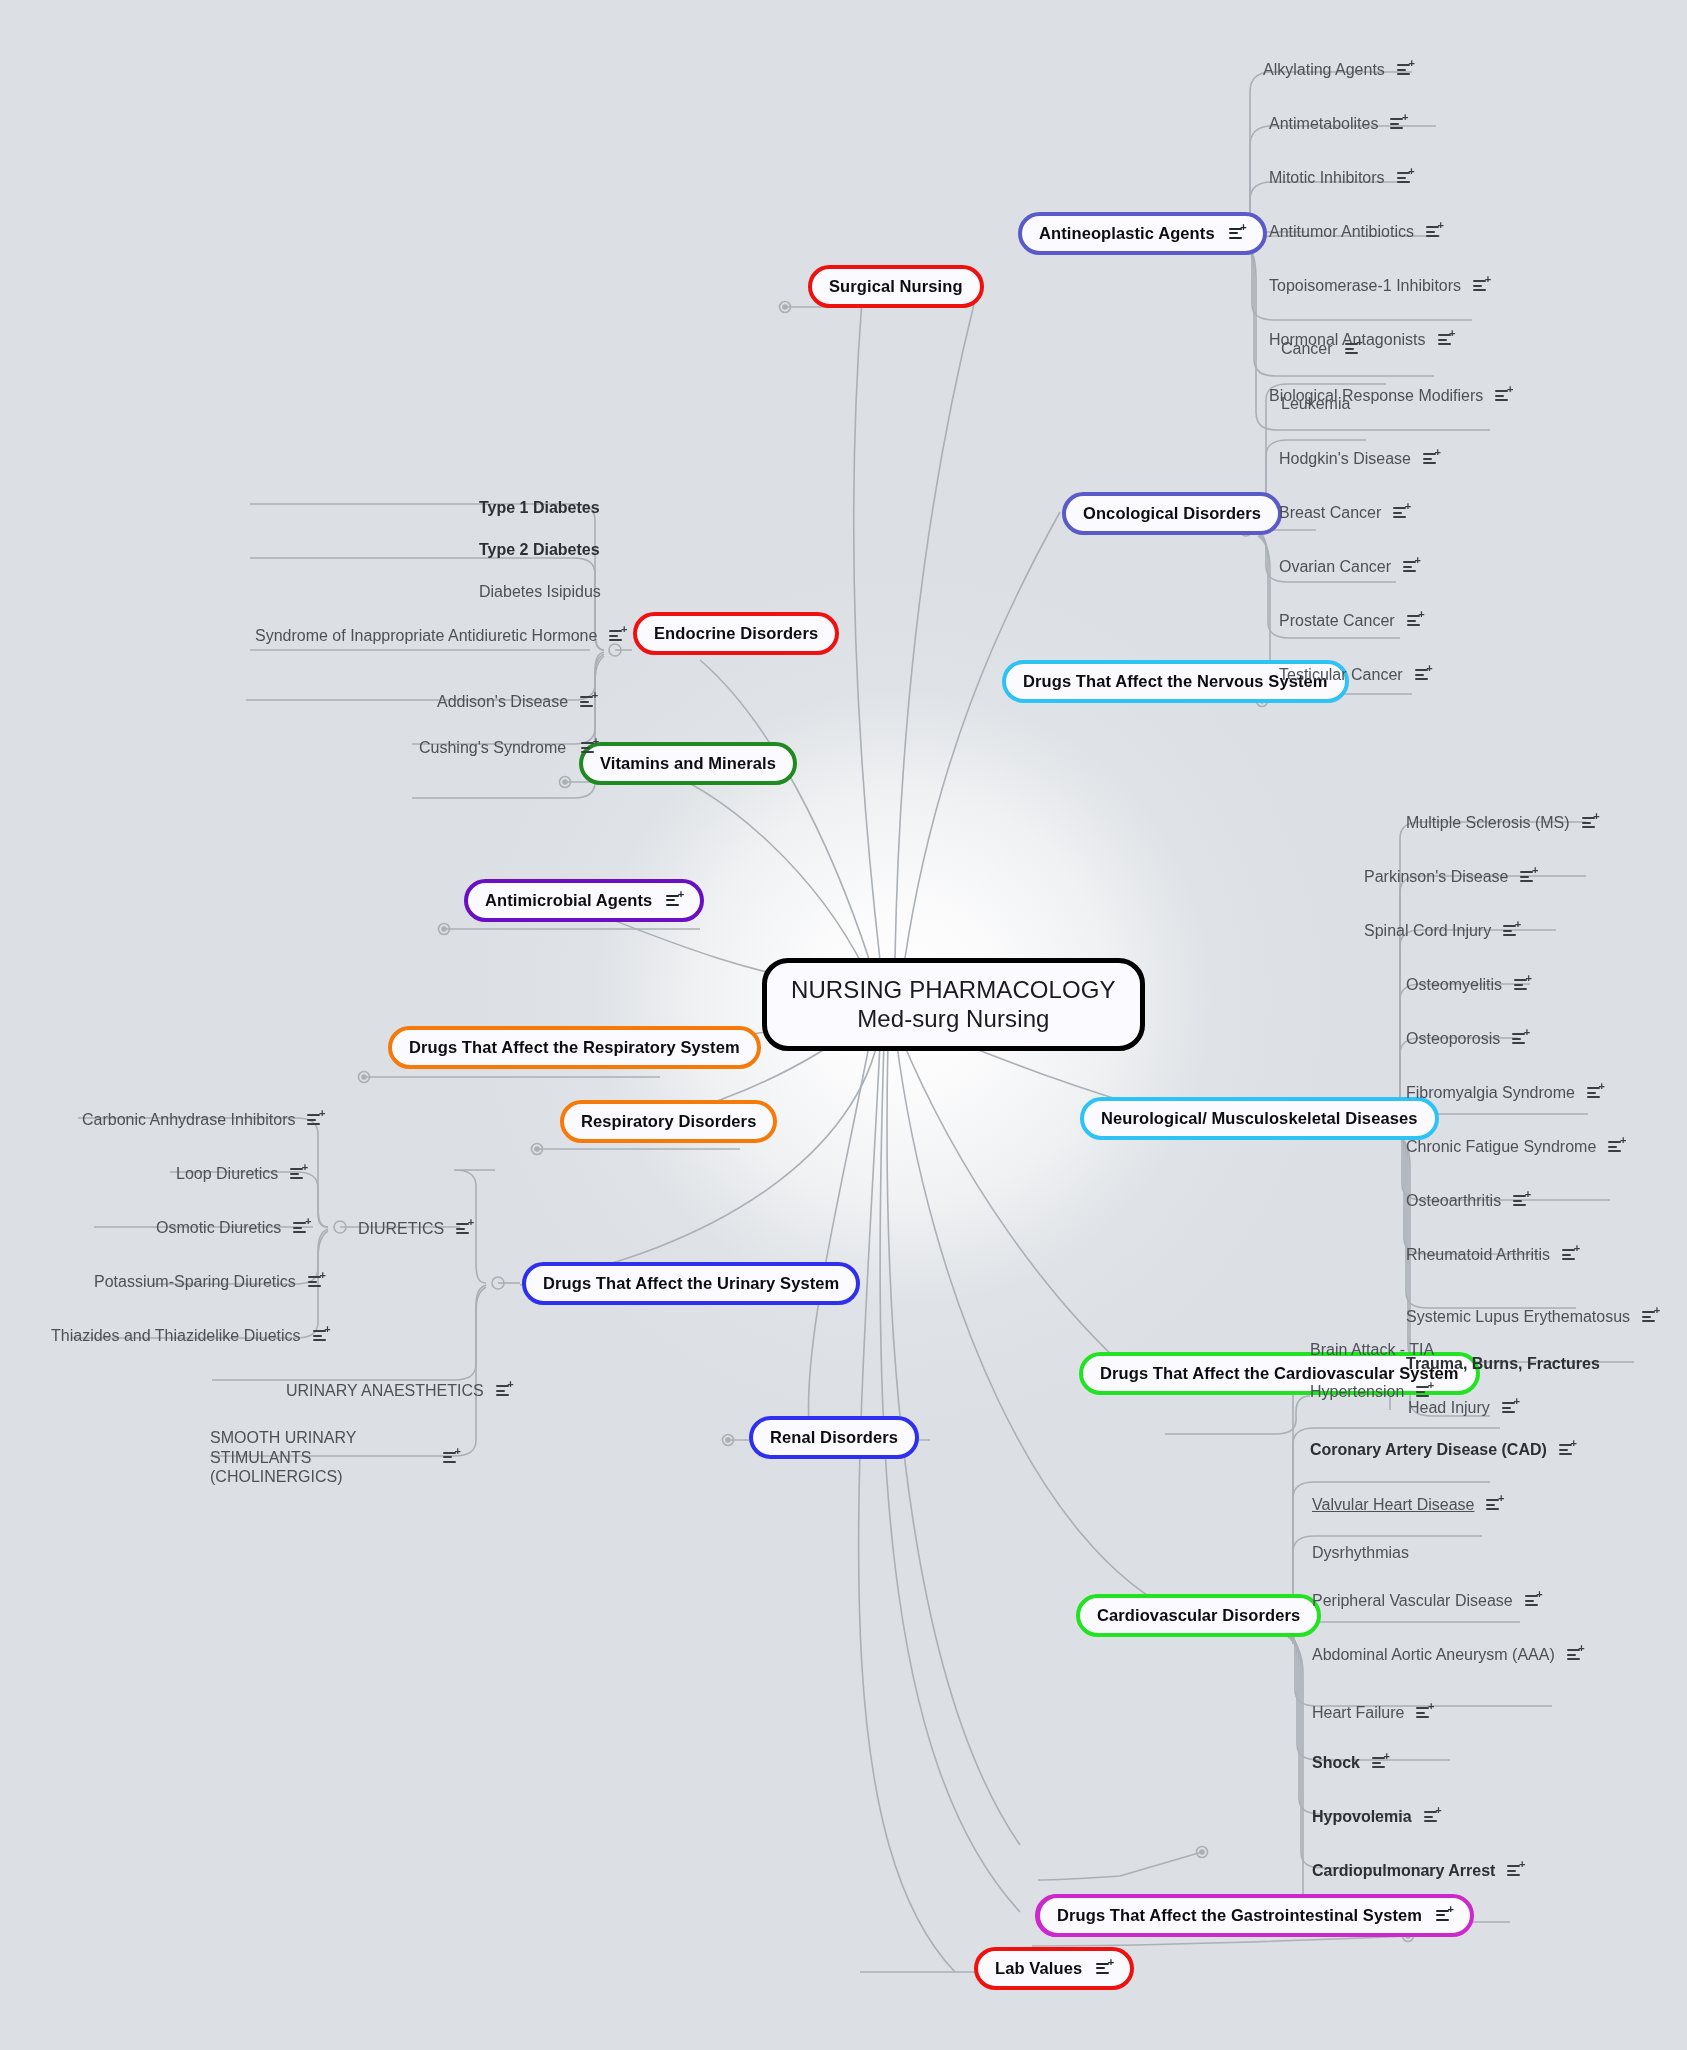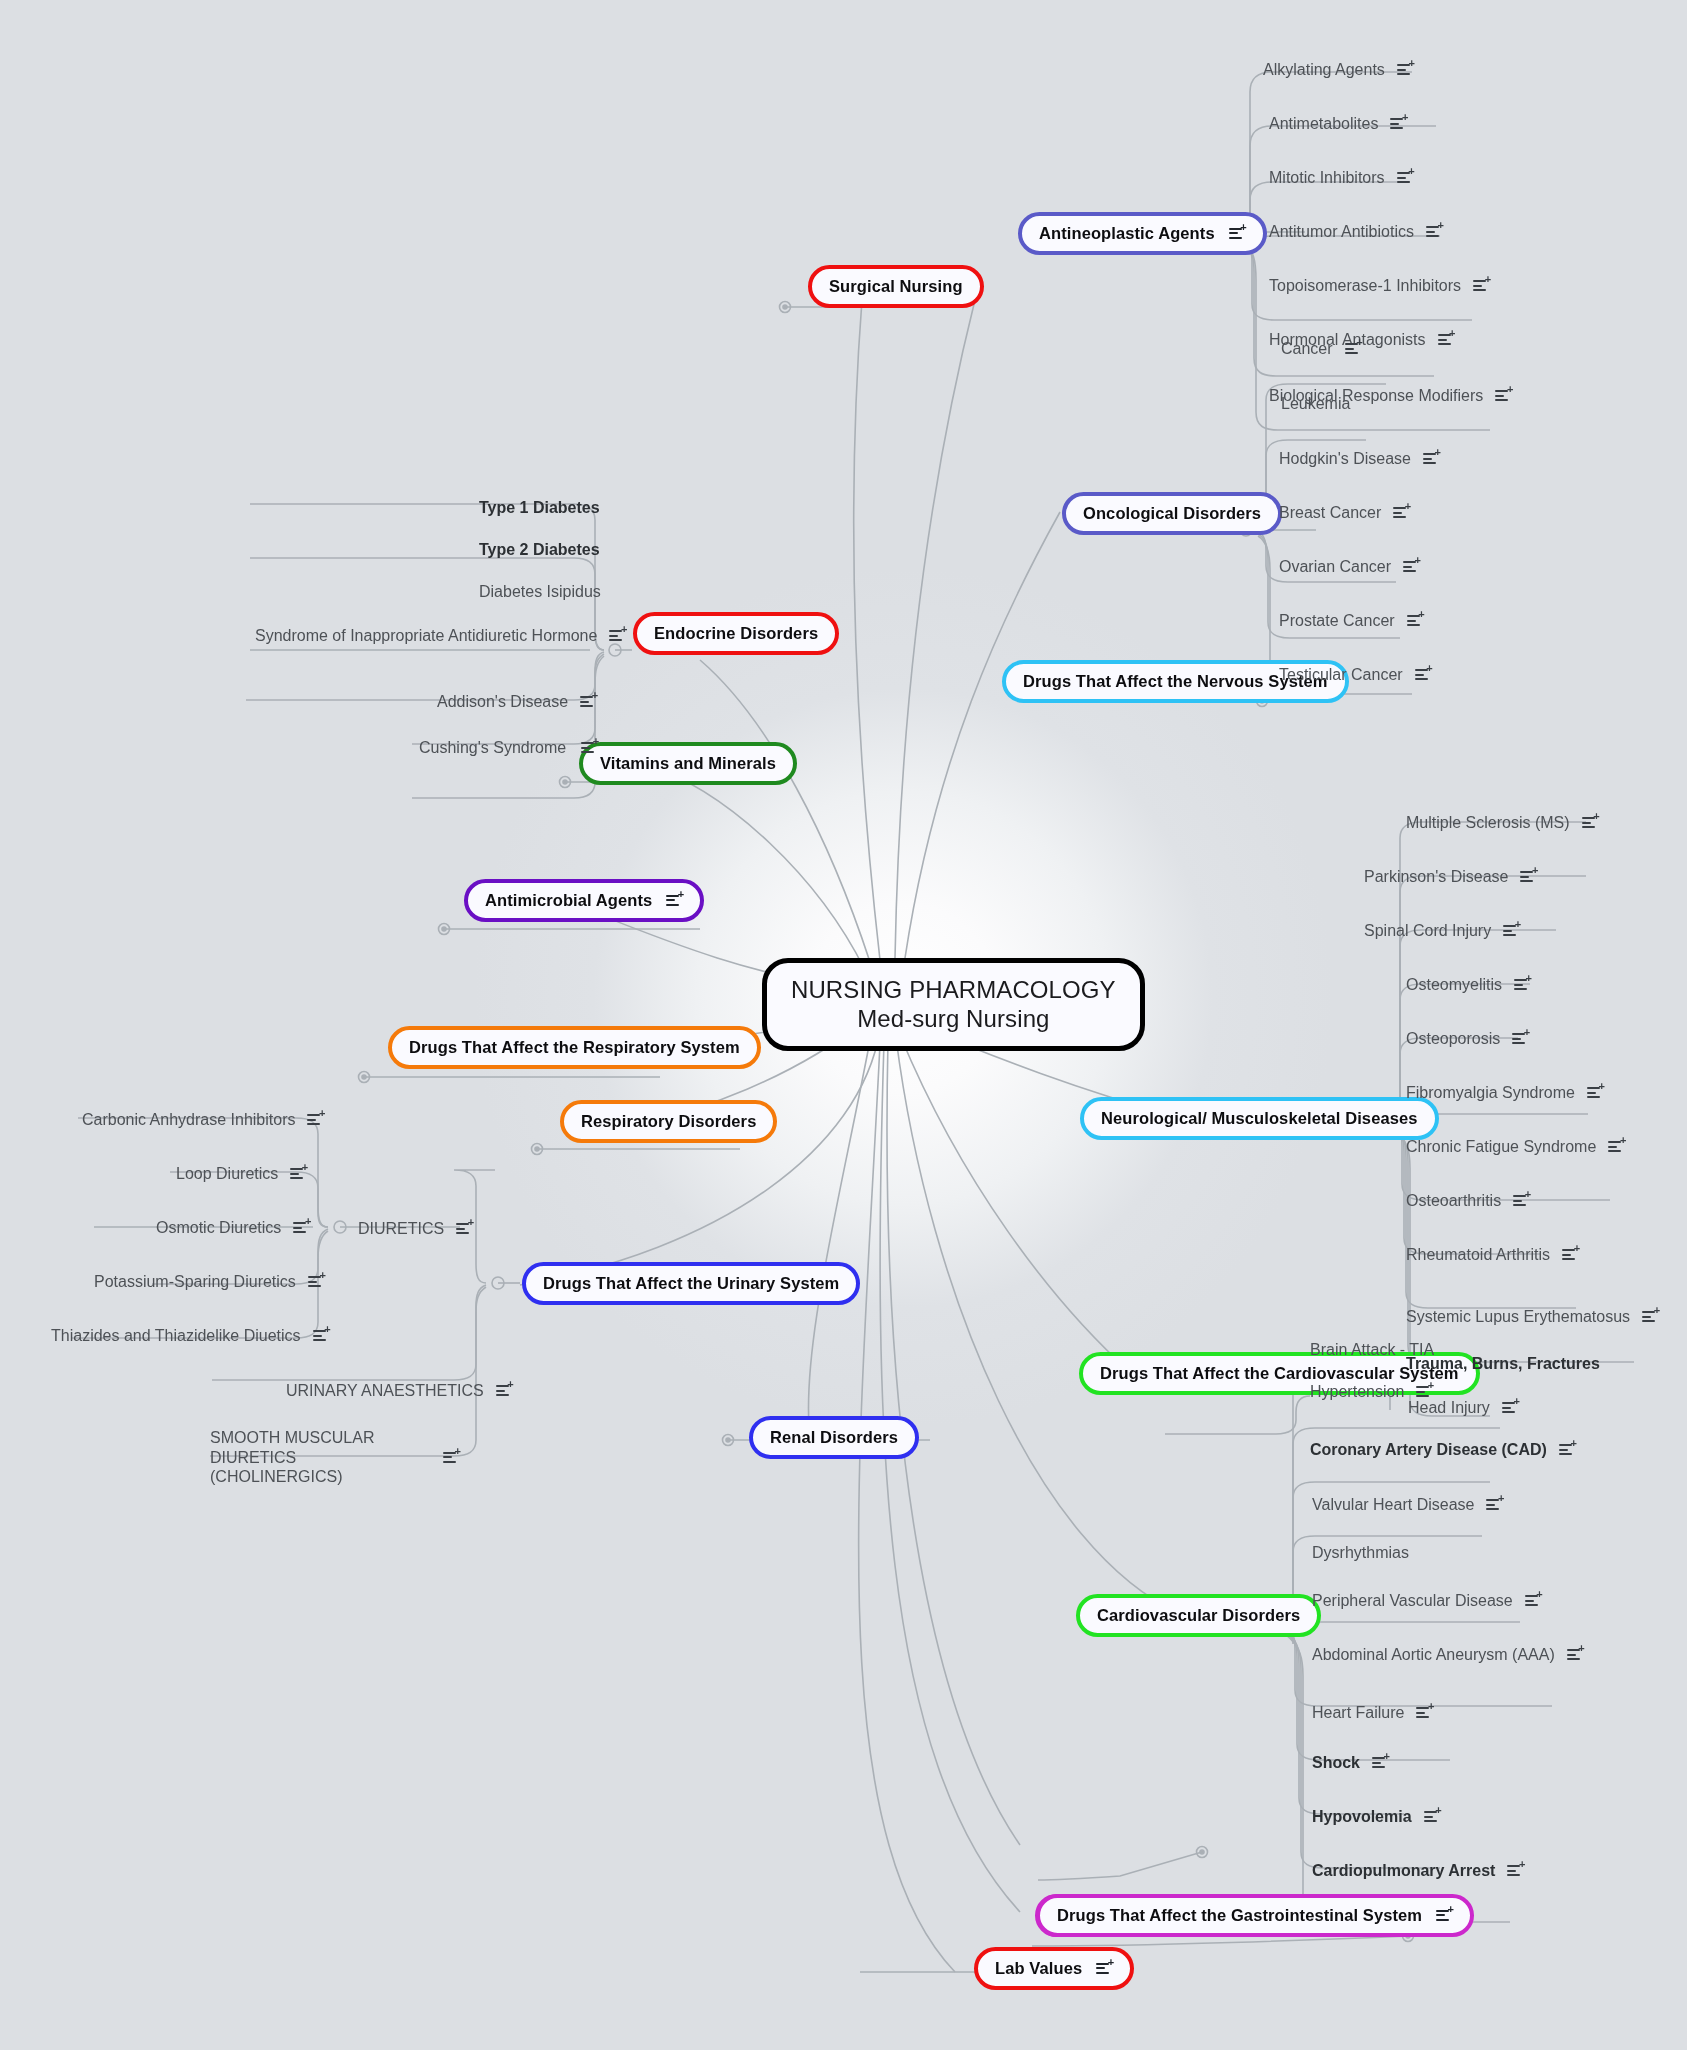--- a/index.html
+++ b/index.html
@@ -513,21 +513,21 @@
 <div class="node leaf" style="left:286px;top:1381px;">
   <span>URINARY ANAESTHETICS</span>
   <span class="note">
       <i></i>
       <i></i>
       <i></i>
       <b>+</b>
     </span>
 </div>
 <div class="node leaf two-line" style="left:210px;top:1428px;">
-  <span>SMOOTH MUSCULAR DIURETICS (CHOLINERGICS)</span>
+  <span>SMOOTH URINARY STIMULANTS (CHOLINERGICS)</span>
   <span class="note">
       <i></i>
       <i></i>
       <i></i>
       <b>+</b>
     </span>
 </div>
 
 <div class="node leaf" style="left:1406px;top:813px;">
   <span>Multiple Sclerosis (MS)</span>
@@ -646,21 +646,21 @@
 </div>
 <div class="node leaf strong" style="left:1310px;top:1440px;">
   <span>Coronary Artery Disease (CAD)</span>
   <span class="note">
       <i></i>
       <i></i>
       <i></i>
       <b>+</b>
     </span>
 </div>
-<div class="node leaf" style="left:1312px;top:1495px;">
+<div class="node leaf" style="left:1312px;top:1495px;text-decoration:underline;">
   <span>Valvular Heart Disease</span>
   <span class="note">
       <i></i>
       <i></i>
       <i></i>
       <b>+</b>
     </span>
 </div>
 <div class="node leaf" style="left:1312px;top:1543px;">
   <span>Dysrhythmias</span>

